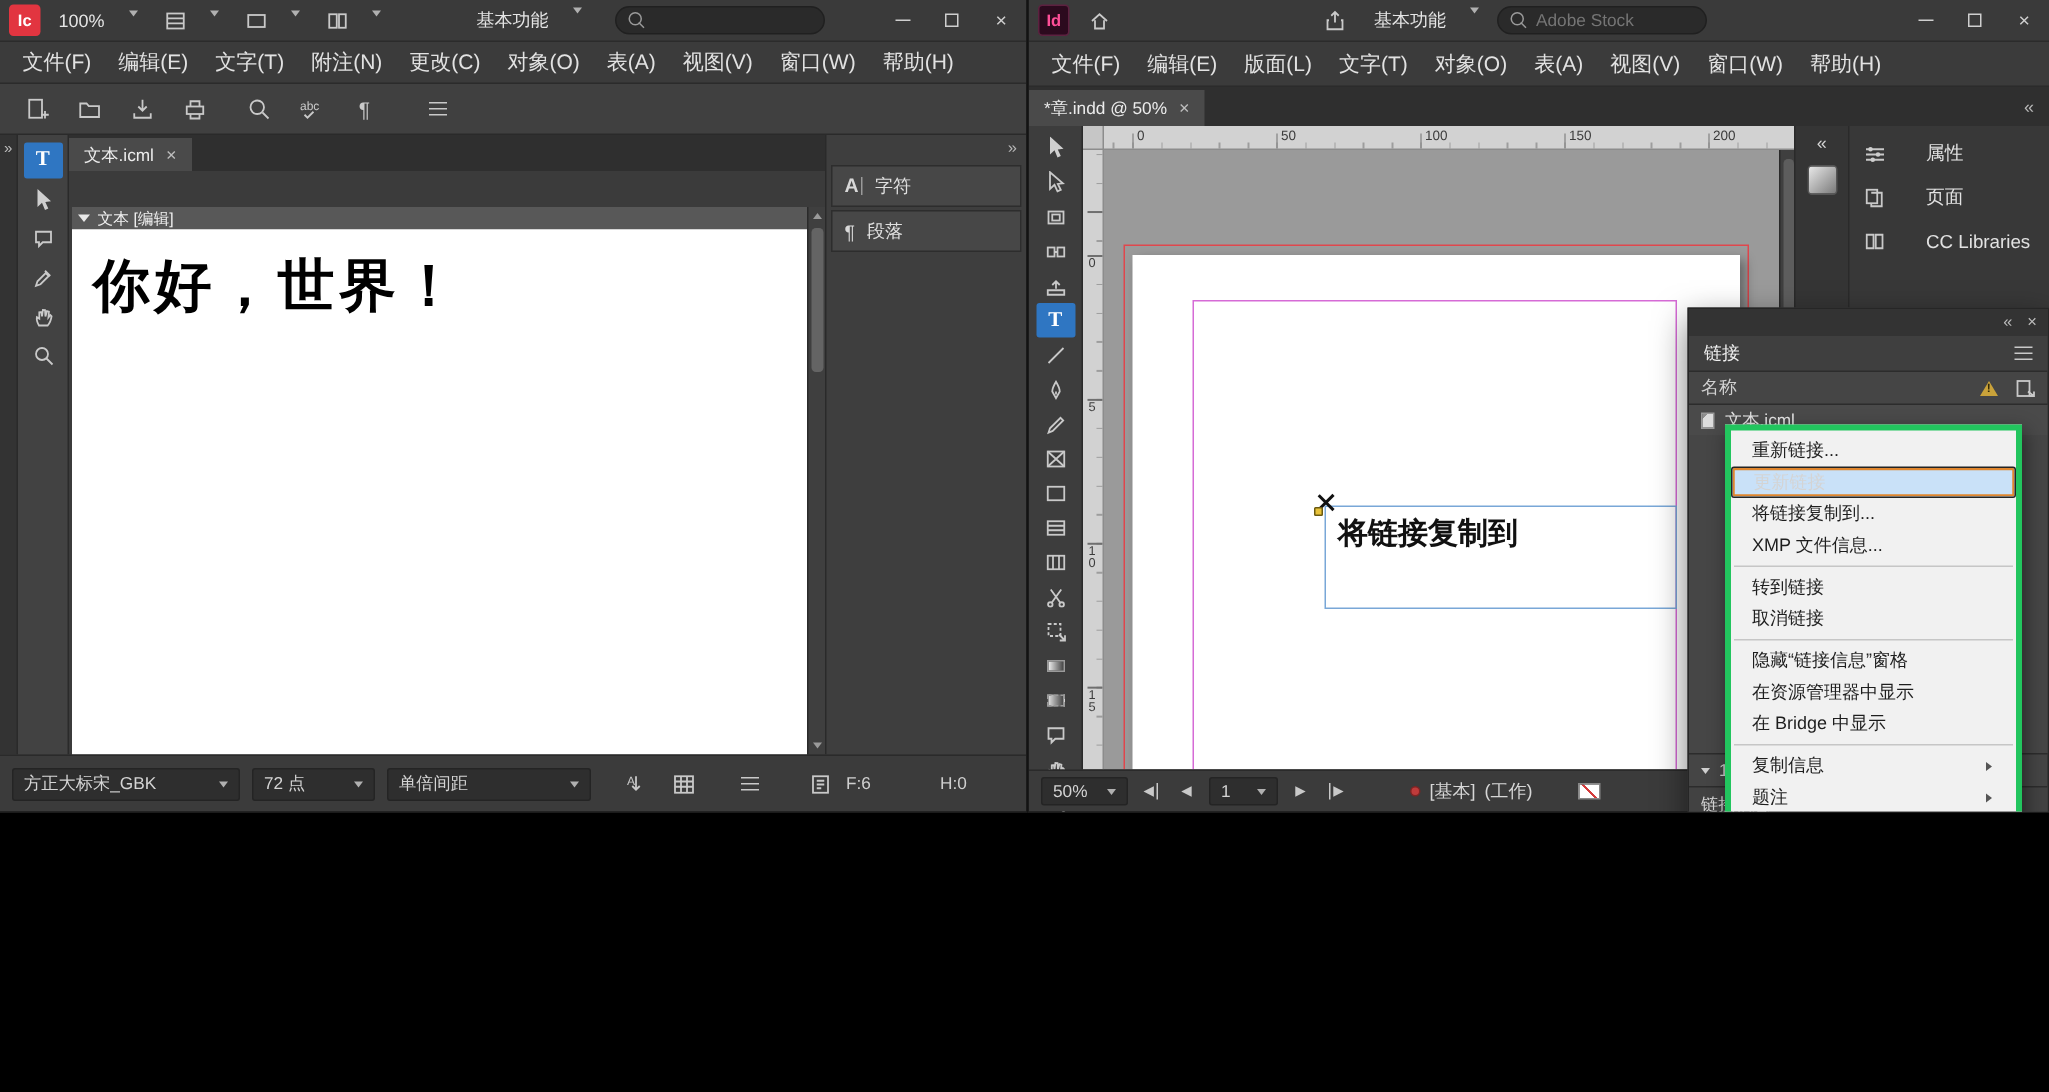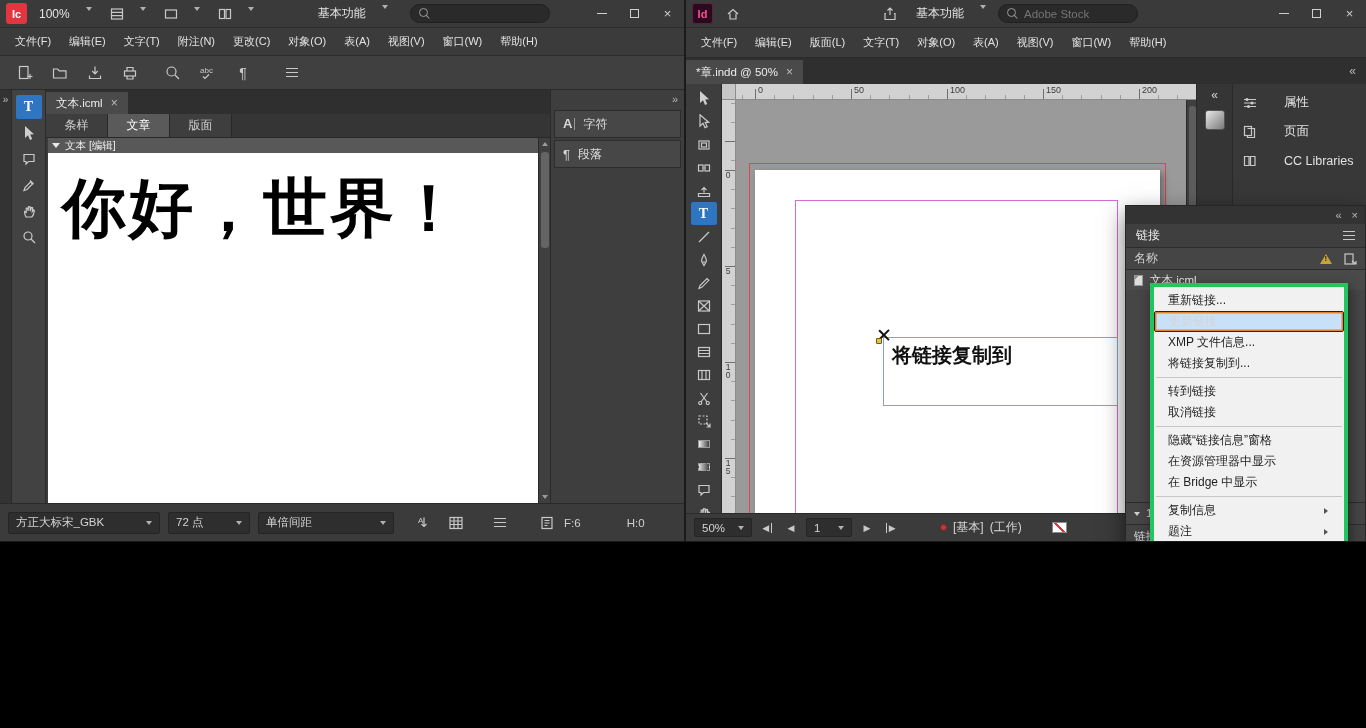--- a/index.html
+++ b/index.html
@@ -32,21 +32,21 @@
   .mag::before{content:"";position:absolute;left:0;top:0;width:7px;height:7px;border:1.4px solid #9a9a9a;border-radius:50%}
   .mag::after{content:"";position:absolute;width:4.5px;height:1.4px;background:#9a9a9a;transform:rotate(45deg);left:6px;top:7.5px}
   .winctrl{display:flex;margin-left:auto;height:100%}
   .wbtn{width:33px;height:100%;display:flex;align-items:center;justify-content:center;color:#cfcfcf;font-size:13px}
   .ic-minbar{width:10px;height:1.5px;background:#cfcfcf}
   .ic-maxbox{width:9px;height:9px;border:1.2px solid #cfcfcf}
 
   
   .menubar{position:absolute;left:0;right:0;height:28px;display:flex;align-items:center;padding:0 6px;
     background:#3b3b3b;border-bottom:1px solid #2b2b2b}
-  .menu-item{padding:0 9px;font-size:11px;color:#e2e2e2;white-space:nowrap}
+  .menu-item{padding:0 9px;font-size:14px;color:#e2e2e2;white-space:nowrap}
 
   
   .icl-toolbar{position:absolute;top:56px;left:0;right:0;height:34px;background:#404040;border-bottom:1px solid #2a2a2a;
     display:flex;align-items:center;gap:17px;padding:0 16px}
   .tbicon{display:flex;align-items:center;justify-content:center;min-width:18px;height:20px;color:#c9c9c9}
   .hamb{width:12px;height:9px;border-top:1.6px solid #c9c9c9;border-bottom:1.6px solid #c9c9c9;position:relative}
   .hamb::after{content:"";position:absolute;left:0;right:0;top:2.6px;height:1.6px;background:#c9c9c9}
 
   .icl-main{position:absolute;top:90px;left:0;right:0;bottom:38px;background:#3b3b3b}
   .icl-strip{position:absolute;left:0;top:0;bottom:0;width:12px;background:#333;border-right:1px solid #2a2a2a;
@@ -64,21 +64,21 @@
   .viewtabs{position:absolute;top:24px;left:0;right:0;height:24px;background:#353535;display:flex;border-bottom:1px solid #282828}
   .vtab{width:62px;display:flex;align-items:center;justify-content:center;background:#3e3e3e;color:#cfcfcf;
     border-right:1px solid #282828;font-size:12px}
   .vtab.active{background:#5a5a5a;color:#fff}
   .story{position:absolute;top:48px;left:2px;right:12px;bottom:0;background:#fff}
   .storybar{position:absolute;top:0;left:0;right:0;height:15px;background:#585858;color:#f0f0f0;font-size:10.5px;
     display:flex;align-items:center;gap:5px;padding:0 4px}
   .tri-d-w{width:0;height:0;border-left:4px solid transparent;border-right:4px solid transparent;border-top:5px solid #e8e8e8}
   .galley{position:absolute;top:15px;left:0;right:0;bottom:0;background:#fff;overflow:hidden}
   .galley-text{padding:12px 0 0 14px;font-family:"DejaVu Serif","Liberation Serif",serif;font-weight:bold;
-    font-size:64px;color:#000;letter-spacing:3px;white-space:nowrap}
+    font-size:38px;color:#000;letter-spacing:3px;white-space:nowrap}
   .vscroll{position:absolute;top:48px;right:0;bottom:0;width:12px;background:#3f3f3f;border-left:1px solid #2a2a2a}
   .vthumb{position:absolute;top:14px;left:2px;width:8px;height:96px;background:#646464;border-radius:3px}
   .scr-arrow{position:absolute;left:0;width:12px;height:12px;display:flex;align-items:center;justify-content:center}
   .tri-u-s{width:0;height:0;border-left:3.5px solid transparent;border-right:3.5px solid transparent;border-bottom:4px solid #9a9a9a}
   .tri-d-s{width:0;height:0;border-left:3.5px solid transparent;border-right:3.5px solid transparent;border-top:4px solid #9a9a9a}
 
   .icl-dock{position:absolute;right:0;top:0;bottom:0;width:134px;background:#3e3e3e;border-left:1px solid #2a2a2a}
   .dock-head{height:18px;display:flex;align-items:center;justify-content:flex-end;padding:0 6px;color:#b8b8b8;font-size:11px}
   .panelbtn{height:28px;margin:2px 3px 0 3px;background:#474747;border:1px solid #2d2d2d;display:flex;align-items:center;
     gap:8px;padding:0 8px;color:#e0e0e0;font-size:12px}
@@ -342,25 +342,20 @@
         </div>
     </div>
 
     <div class="icl-doc">
       <div class="doctab-row">
         <div class="doctab">
           <span>文本.icml</span>
           <span class="x">×</span>
         </div>
       </div>
-      <div class="viewtabs">
-        <div class="vtab">条样</div>
-        <div class="vtab active">文章</div>
-        <div class="vtab">版面</div>
-      </div>
       <div class="story">
         <div class="storybar">
           <span class="tri-d-w"></span>
           <span>文本 [编辑]</span>
         </div>
         <div class="galley">
           <div class="galley-text">你好，世界！</div>
         </div>
       </div>
       <div class="vscroll">
@@ -720,24 +715,24 @@
   </div>
 
   <div class="ctxmenu">
     <div class="cm-item">
         <span class="lbl">重新链接...</span>
       </div>
     <div class="cm-item sel">
         <span class="lbl">更新链接</span>
       </div>
     <div class="cm-item">
+        <span class="lbl">将链接复制到...</span>
+      </div>
+    <div class="cm-item">
         <span class="lbl">XMP 文件信息...</span>
-      </div>
-    <div class="cm-item">
-        <span class="lbl">将链接复制到...</span>
       </div>
     <div class="cm-sep"></div>
     <div class="cm-item">
         <span class="lbl">转到链接</span>
       </div>
     <div class="cm-item">
         <span class="lbl">取消链接</span>
       </div>
     <div class="cm-sep"></div>
     <div class="cm-item">

